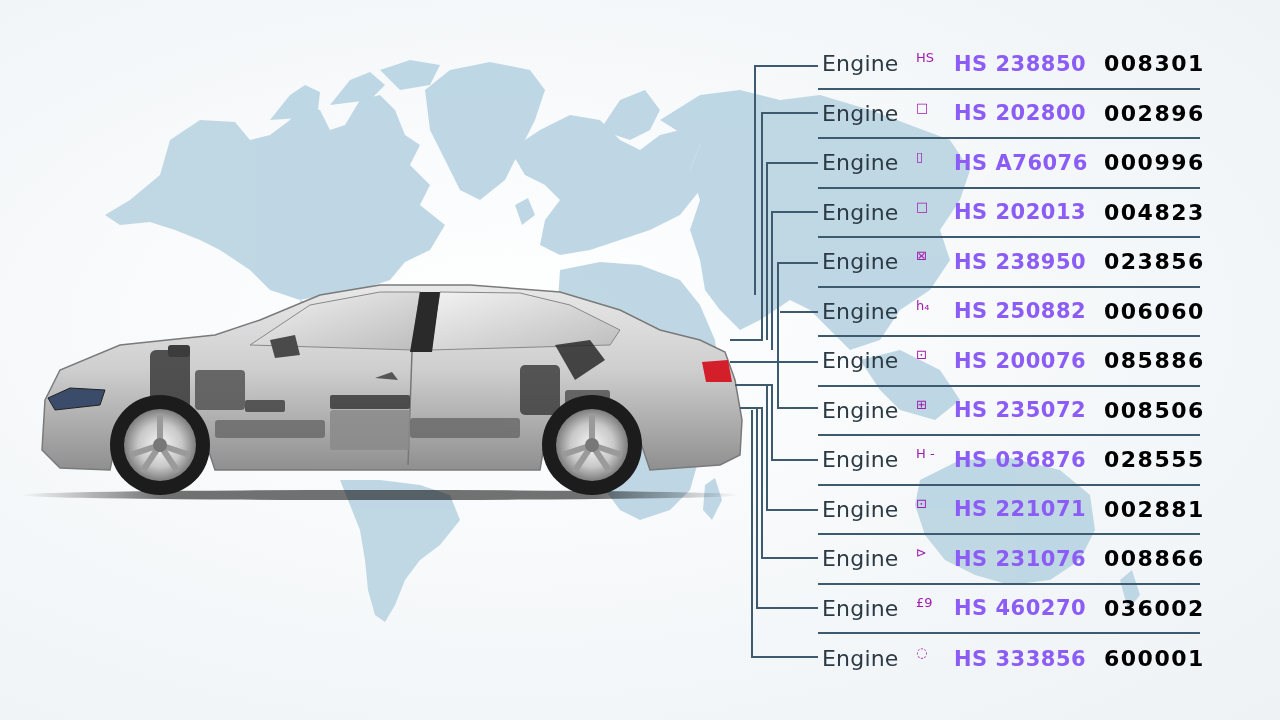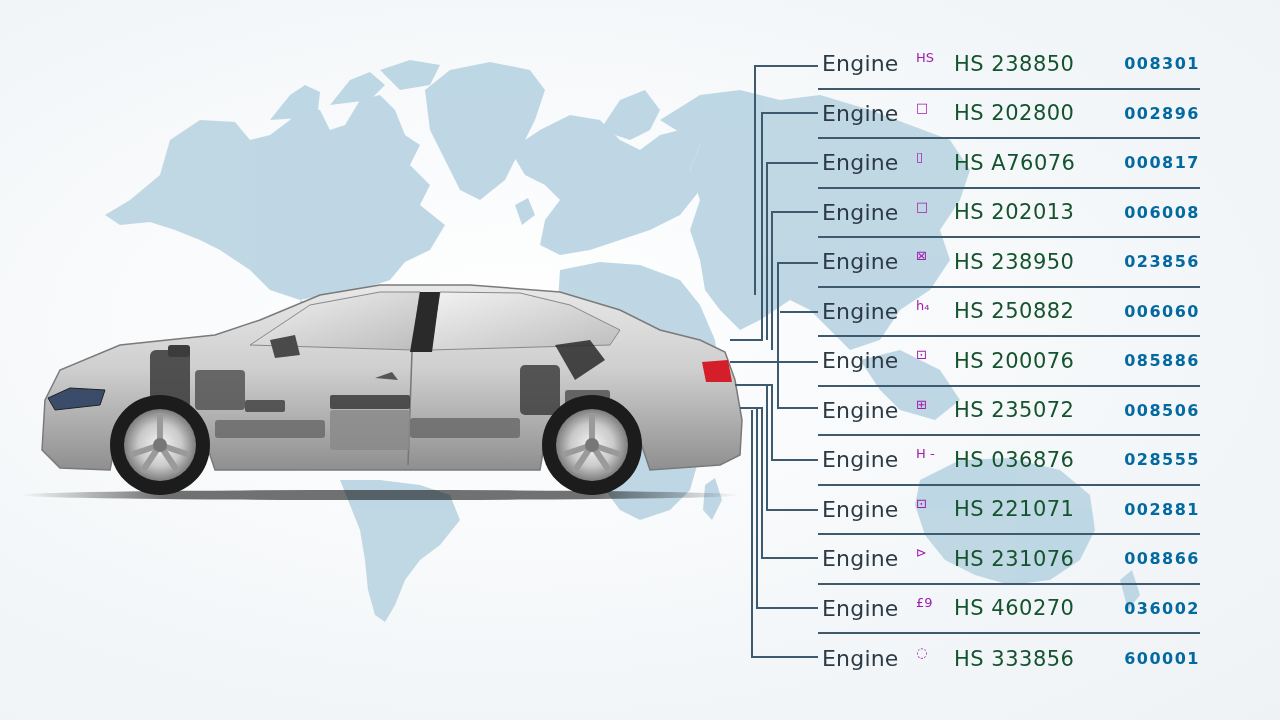--- a/index.html
+++ b/index.html
@@ -40,28 +40,29 @@
     width: 44px;
     font-size: 13px;
     color: #a21caf;
     text-align: left;
     padding-left: 6px;
     transform: translateY(-6px);
   }
   .cell-hs {
     width: 150px;
     font-size: 21px;
-    color: #14532d;
+    color: #8b5cf6;
     letter-spacing: 0.5px;
+    font-weight: bold;
   }
   .cell-code {
     width: 96px;
-    font-size: 16px;
+    font-size: 22px;
     font-weight: bold;
-    color: #0369a1;
+    color: #000000;
     letter-spacing: 1.5px;
     text-align: right;
   }
 </style>
 </head>
 <body>
 
 <div class="stage">
 
   <svg class="map-layer" viewBox="0 0 1280 720">
@@ -204,27 +205,27 @@
     <div class="spec-row">
       <span class="cell-name">Engine</span>
       <span class="cell-icon">□</span>
       <span class="cell-hs">HS 202800</span>
       <span class="cell-code">002896</span>
     </div>
     <div class="spec-row">
       <span class="cell-name">Engine</span>
       <span class="cell-icon">▯</span>
       <span class="cell-hs">HS A76076</span>
-      <span class="cell-code">000817</span>
+      <span class="cell-code">000996</span>
     </div>
     <div class="spec-row">
       <span class="cell-name">Engine</span>
       <span class="cell-icon">□</span>
       <span class="cell-hs">HS 202013</span>
-      <span class="cell-code">006008</span>
+      <span class="cell-code">004823</span>
     </div>
     <div class="spec-row">
       <span class="cell-name">Engine</span>
       <span class="cell-icon">⊠</span>
       <span class="cell-hs">HS 238950</span>
       <span class="cell-code">023856</span>
     </div>
     <div class="spec-row">
       <span class="cell-name">Engine</span>
       <span class="cell-icon">h₄</span>

